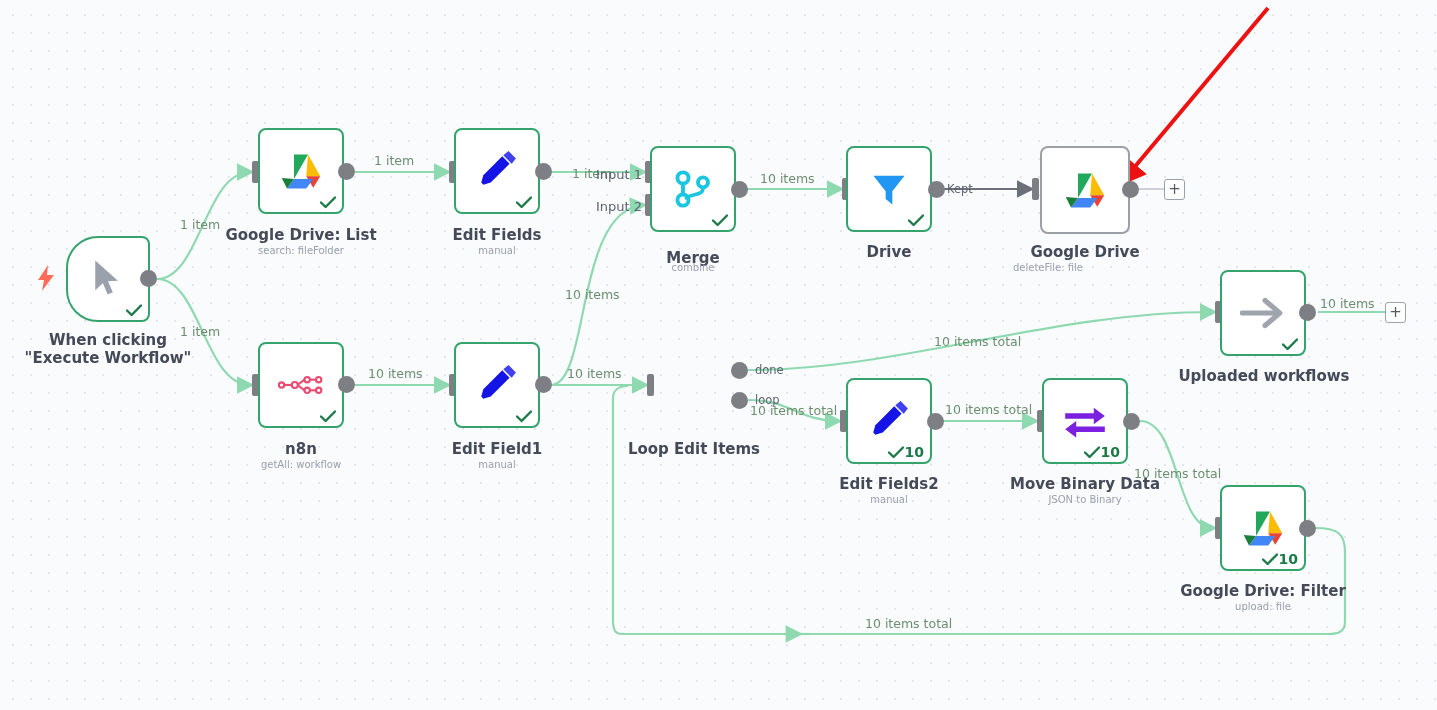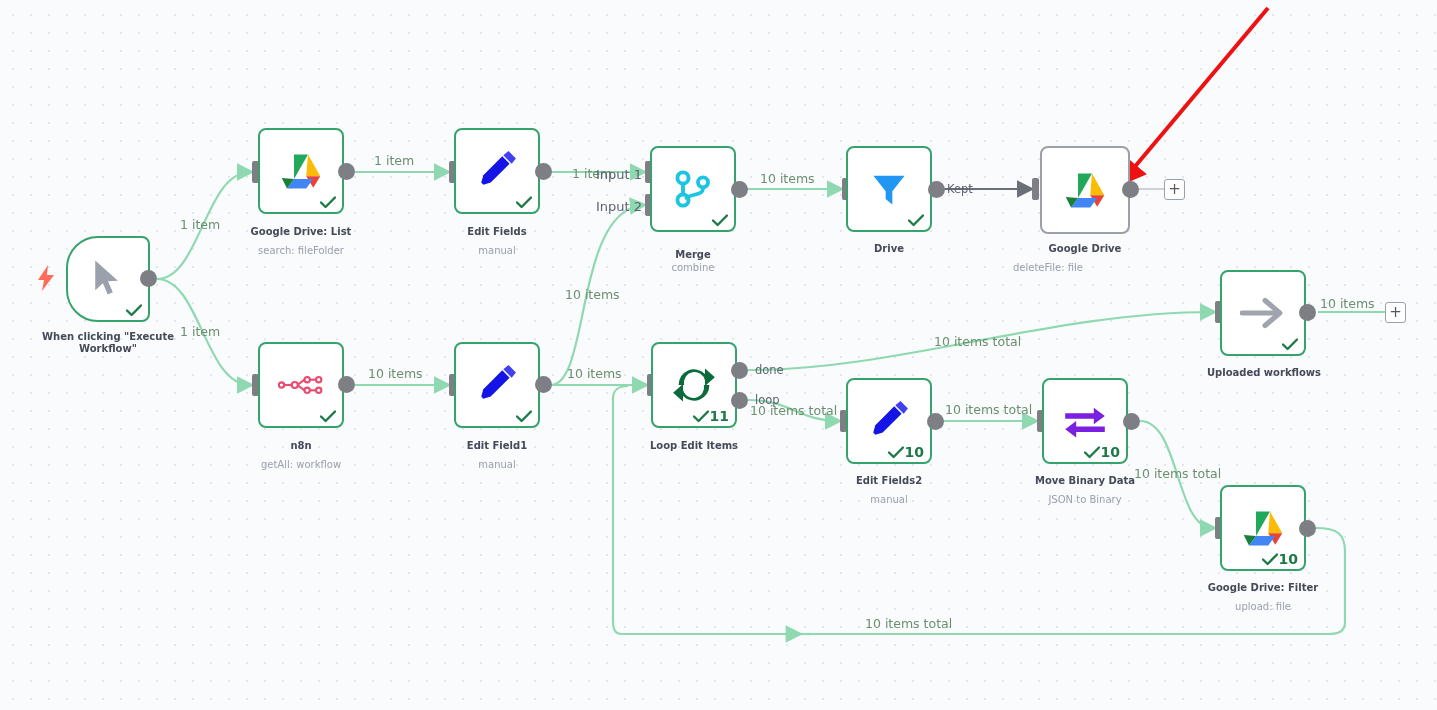--- a/index.html
+++ b/index.html
@@ -29,21 +29,21 @@
   .check{position:absolute;right:6px;bottom:3px;display:flex;align-items:flex-end;
          color:#1c7a47;font-size:13px;font-weight:600;line-height:1;}
   .check svg{display:block;}
   .check .cnt{margin-left:1px;font-size:14px;color:#1c7a47;}
 
   
   .outdot{position:absolute;width:17px;height:17px;border-radius:50%;background:#7d7f85;}
   .instub{position:absolute;width:7px;height:22px;border-radius:2px;background:#7d7f85;}
 
   
-  .nlabel{position:absolute;text-align:center;color:#444a57;font-size:10px;
+  .nlabel{position:absolute;text-align:center;color:#444a57;font-size:15px;
           font-weight:600;line-height:1.22;white-space:nowrap;}
   .nlabel.wrap{white-space:normal;}
   .nsub{position:absolute;text-align:center;color:#9aa0ac;font-size:10px;
         line-height:1.2;white-space:nowrap;}
 
   
   .elabel{position:absolute;color:#6b8f6e;font-size:12.5px;white-space:nowrap;}
   .elabel.gray{color:#5c6270;font-size:11.5px;}
   .elabel.port{color:#5c6270;font-size:13px;}
 
@@ -276,34 +276,20 @@
       <svg width="16" height="13" viewBox="0 0 16 13">
           <path d="M1,6.5 L5.6,11 L15,1.5" stroke="#1c7a47" stroke-width="2.4" fill="none" stroke-linecap="round" stroke-linejoin="round"></path>
         </svg>
     </span>
   </div>
   <div class="outdot" style="left:535px;top:376px;"></div>
   <div class="nlabel" style="left:397px;top:440px;width:200px;">Edit Field1</div>
   <div class="nsub" style="left:397px;top:459px;width:200px;">manual</div>
 
   <div class="instub" style="left:647px;top:374px;"></div>
-  <div class="node" style="left:651px;top:342px;width:86px;height:86px;">
-    <span class="ico">
-      <svg width="44" height="40" viewBox="0 0 40 36">
-        <path d="M6,18 A14,14 0 0,1 30,8 L30,3 L39,11 L30,19 L30,14 A9,9 0 0,0 11,18 Z" fill="#0b6b3a"></path>
-        <path d="M34,18 A14,14 0 0,1 10,28 L10,33 L1,25 L10,17 L10,22 A9,9 0 0,0 29,18 Z" fill="#0b6b3a"></path>
-      </svg>
-    </span>
-    <span class="check">
-      <svg width="16" height="13" viewBox="0 0 16 13">
-          <path d="M1,6.5 L5.6,11 L15,1.5" stroke="#1c7a47" stroke-width="2.4" fill="none" stroke-linecap="round" stroke-linejoin="round"></path>
-        </svg>
-      <span class="cnt">11</span>
-    </span>
-  </div>
   <div class="outdot" style="left:731px;top:362px;"></div>
   <div class="outdot" style="left:731px;top:392px;"></div>
   <div class="nlabel" style="left:594px;top:440px;width:200px;">Loop Edit Items</div>
 
   <div class="instub" style="left:840px;top:410px;"></div>
   <div class="node" style="left:846px;top:378px;width:86px;height:86px;">
     <span class="ico">
       <svg width="42" height="42" viewBox="0 0 40 40">
         <path d="M5,31 L7,24 L25,6 L32,13 L14,31 L7,33 Z" fill="#1414e6"></path>
         <path d="M26,5 L31,1 L38,8 L34,13 Z" fill="#4040f0"></path>

